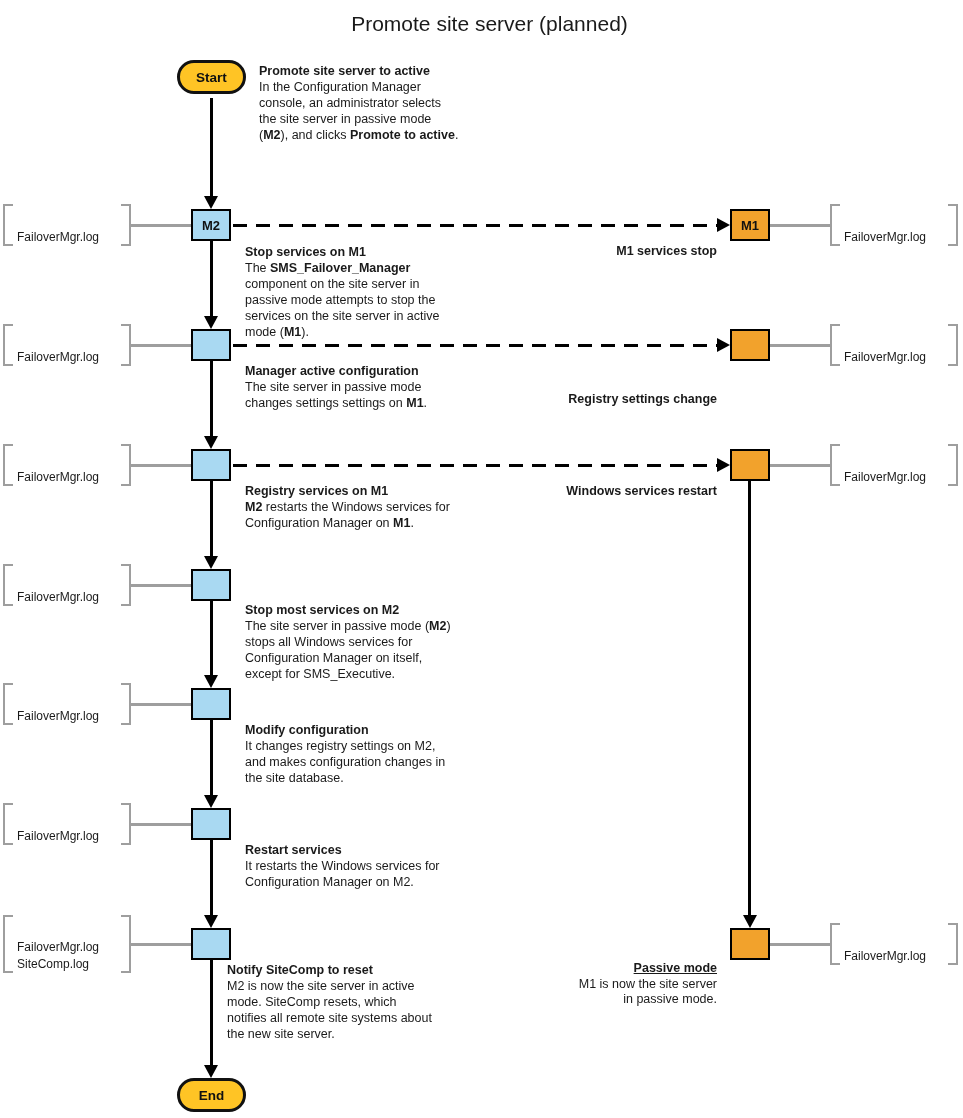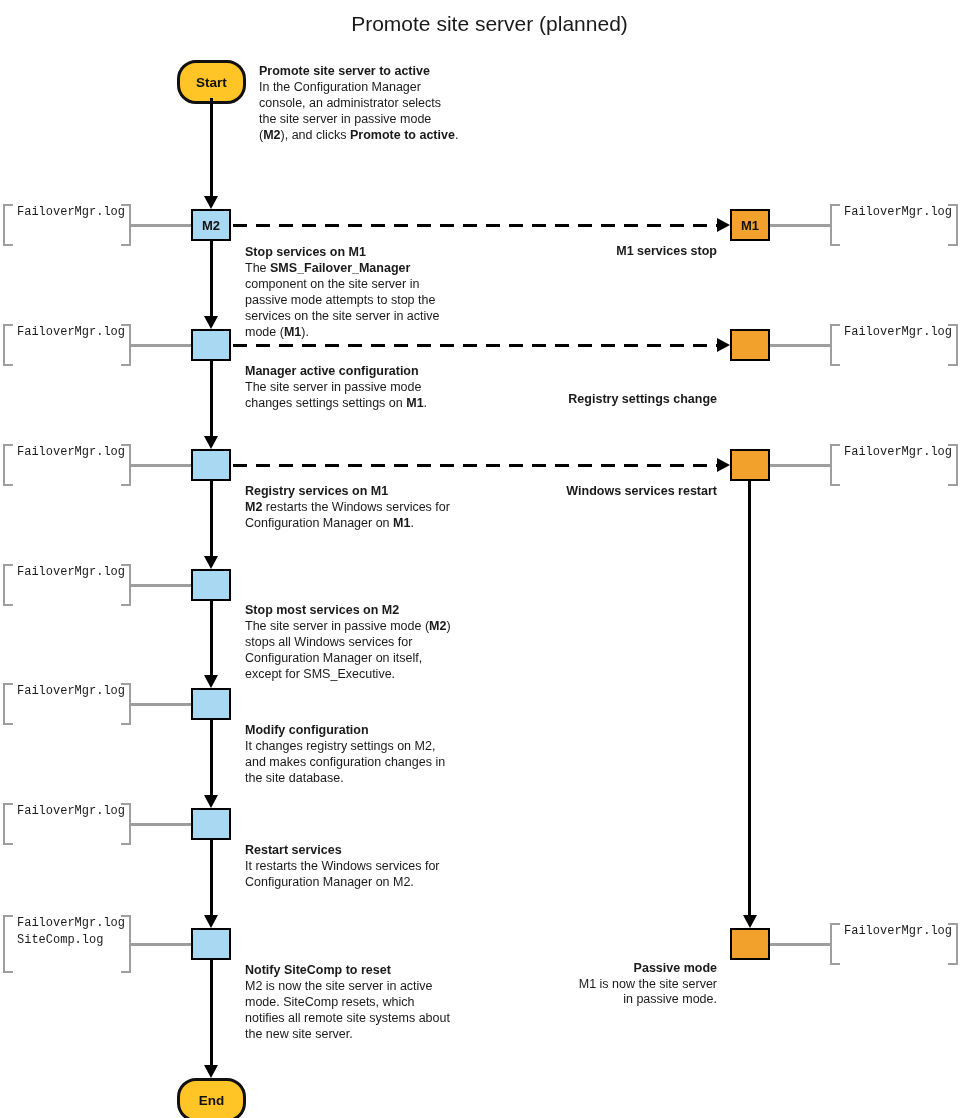--- a/index.html
+++ b/index.html
@@ -1,20 +1,20 @@
 <!DOCTYPE html>
 <html><head>
 <meta charset="utf-8">
 <style>
   * { margin:0; padding:0; box-sizing:border-box; }
   body { background:#fff; font-family:"Liberation Sans", sans-serif; }
   .canvas { position:relative; width:963px; height:1118px; background:#fff; overflow:hidden; }
   .title { position:absolute; left:0; top:12px; width:963px; text-align:center;
            font-size:21px; color:#1a1a1a;padding-left:16px; }
-  .pill { position:absolute; width:69px; height:44px; background:#FFC425; border:3px solid #111;
+  .pill { position:absolute; width:69px; height:34px; background:#FFC425; border:3px solid #111;
           border-radius:19px; display:flex; align-items:center; justify-content:center;
           font-weight:bold; font-size:13.5px; color:#111; }
   .bbox, .obox { position:absolute; width:40px; height:32px; border:2.5px solid #000;
           display:flex; align-items:center; justify-content:center; font-weight:bold;
           font-size:13px; color:#111; }
   .bbox { background:#A9D9F2; }
   .obox { background:#F2A22C; }
   .vline { position:absolute; width:3px; background:#000; }
   .arr-d { position:absolute; width:0; height:0; border-left:7px solid transparent;
            border-right:7px solid transparent; border-top:13px solid #000; }
@@ -23,30 +23,30 @@
   .dash { position:absolute; height:3px;
           background:repeating-linear-gradient(90deg,#000 0,#000 14px,transparent 14px,transparent 23px); }
   .gline { position:absolute; height:3px; background:#9E9E9E; }
   .loggrp { position:absolute; width:128px; height:42px; }
   .loggrp.tall { height:58px; }
   .br-l { position:absolute; left:0; top:0; width:10px; height:100%;
           border:2px solid #9E9E9E; border-right:none; }
   .br-r { position:absolute; right:0; top:0; width:10px; height:100%;
           border:2px solid #9E9E9E; border-left:none; }
   .logtxt { position:absolute; left:14px; top:0; height:100%; display:flex;
-            flex-direction:column; justify-content:flex-start; font-size:12px;
-            line-height:17px; color:#1a1a1a; white-space:nowrap;font-family:Liberation Mono, monospace; }
+            flex-direction:column; justify-content:flex-end; font-size:12px;
+            line-height:17px; color:#1a1a1a; white-space:nowrap; }
   .step { position:absolute; font-size:12.5px; line-height:16px; color:#1a1a1a; width:250px; }
   .step .h { font-weight:bold; }
   .ln { white-space:nowrap; }
   .event { position:absolute; width:210px; text-align:right; font-weight:bold;
            font-size:12.5px; color:#1a1a1a; white-space:nowrap; }
   .pnote { position:absolute; width:220px; text-align:right; font-size:12.5px;
            line-height:15.5px; color:#1a1a1a; }
-  .pnote .h { font-weight:bold; }
+  .pnote .h { font-weight:bold;text-decoration:underline; }
 </style>
 </head>
 <body>
 
 <div class="canvas">
 
   <div class="title">Promote site server (planned)</div>
 
   <div class="pill" style="left:177px;top:60px;">
       <span>Start</span>
@@ -228,21 +228,21 @@
     <div class="ln">and makes configuration changes in</div>
     <div class="ln">the site database.</div>
   </div>
 
   <div class="step" style="left:245px;top:842px;">
     <div class="h ln">Restart services</div>
     <div class="ln">It restarts the Windows services for</div>
     <div class="ln">Configuration Manager on M2.</div>
   </div>
 
-  <div class="step" style="left:245px;top:962px;">
+  <div class="step" style="left:227px;top:962px;">
     <div class="h ln">Notify SiteComp to reset</div>
     <div class="ln">M2 is now the site server in active</div>
     <div class="ln">mode. SiteComp resets, which</div>
     <div class="ln">notifies all remote site systems about</div>
     <div class="ln">the new site server.</div>
   </div>
 
   <div class="event" style="left:507px;top:244px;">M1 services stop</div>
   <div class="event" style="left:507px;top:364px;margin-top:28px;">Registry settings change</div>
   <div class="event" style="left:507px;top:484px;">Windows services restart</div>

